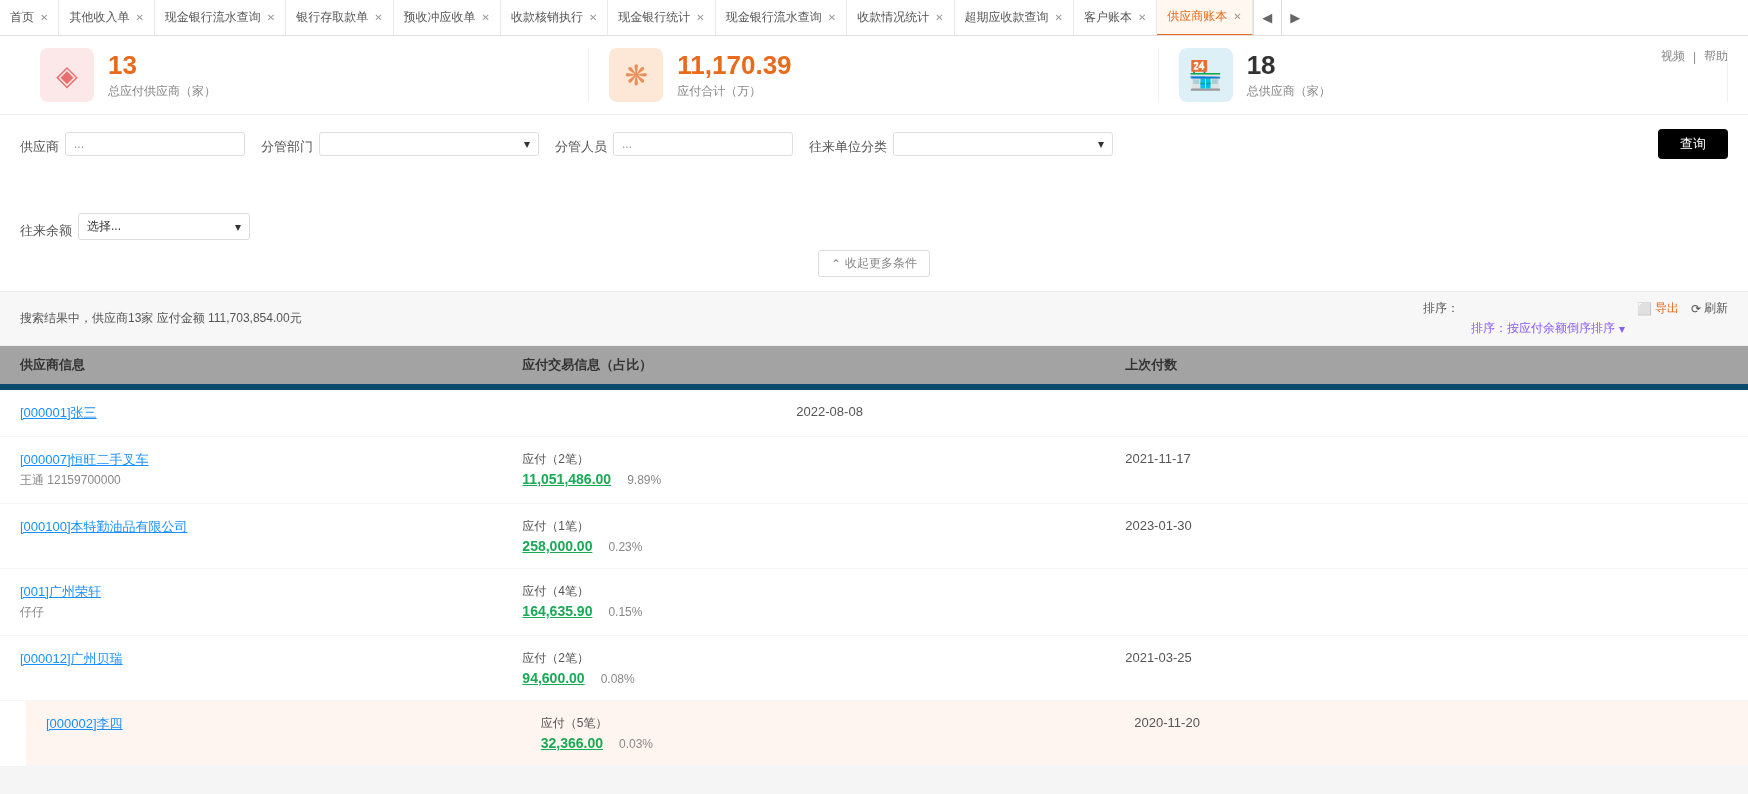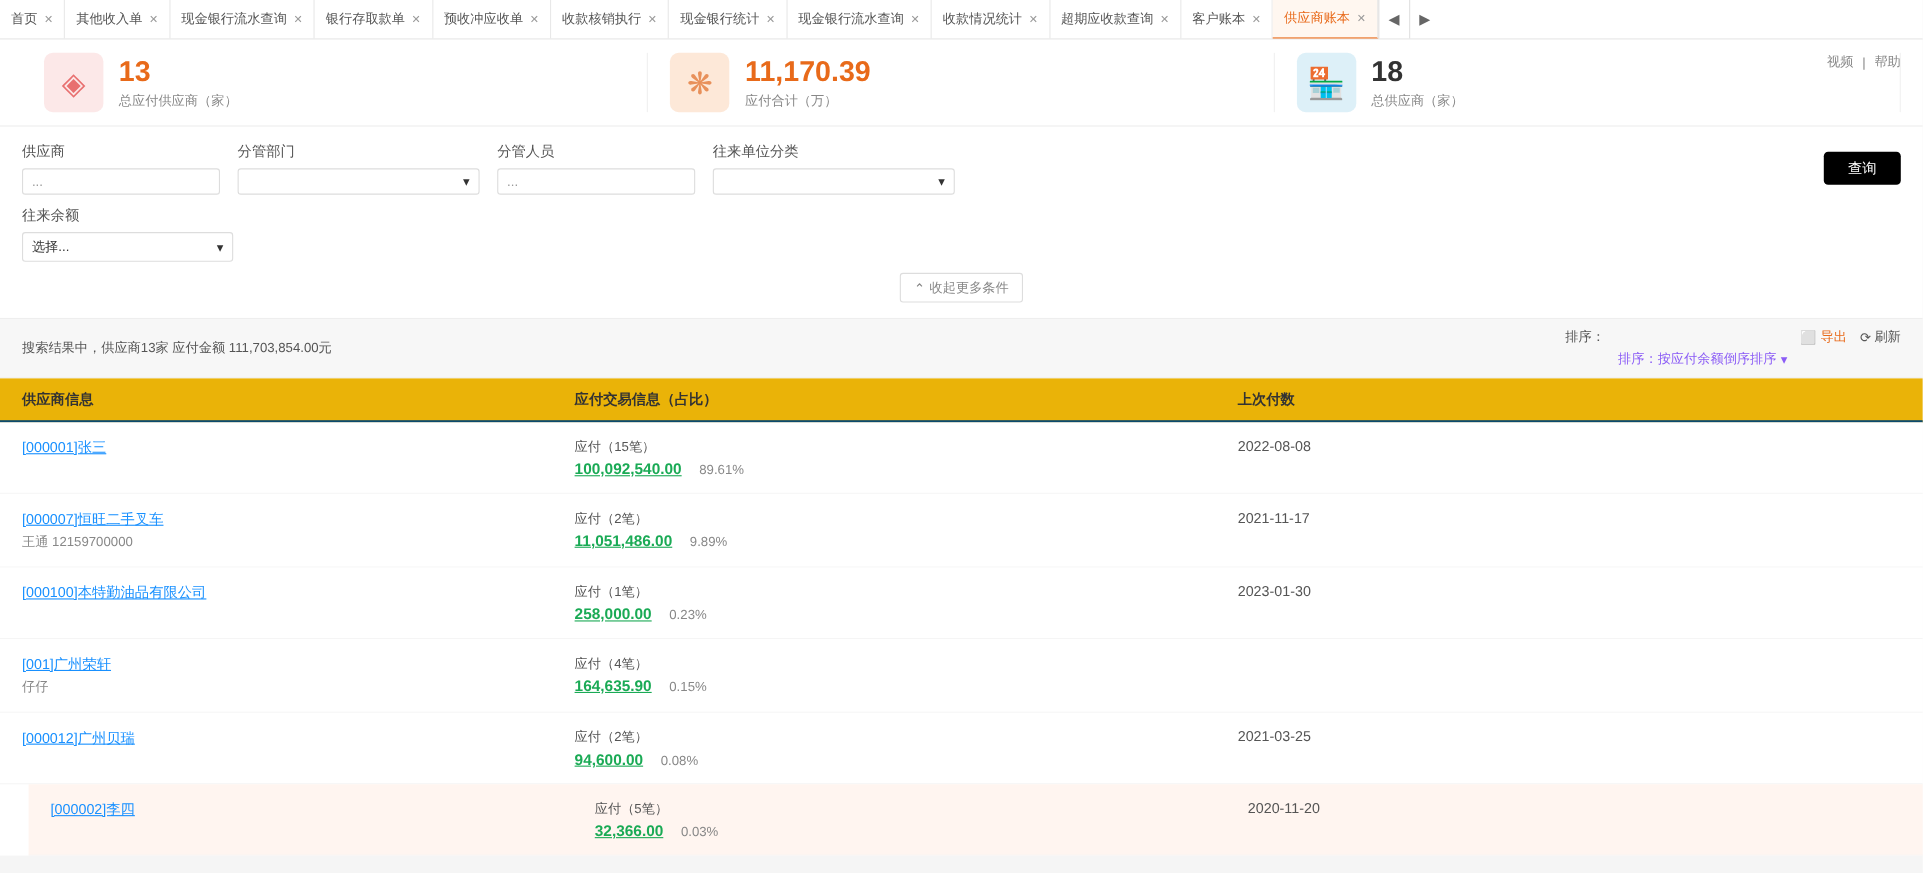--- a/index.html
+++ b/index.html
@@ -47,21 +47,21 @@
       position: absolute; right: 20px; top: 12px; font-size: 12px; color: #888;
       display: flex; gap: 8px; align-items: center;
     }
     .top-right-links span { cursor: pointer; }
 
     
     .filter-area {
       background: #fff; padding: 14px 20px 6px 20px; border-bottom: 1px solid #eee;
     }
     .filter-row { display: flex; align-items: center; gap: 16px; margin-bottom: 10px; flex-wrap: wrap; }
-    .filter-item { display: flex; align-items: flex-start; gap: 6px; flex-direction: column; }
+    .filter-item { display: flex; align-items: flex-end; gap: 6px; }
     .filter-label { font-size: 13px; color: #555; white-space: nowrap; }
     .filter-input {
       border: 1px solid #ddd; border-radius: 3px; padding: 4px 8px; font-size: 12px;
       width: 180px; color: #999; cursor: pointer; display: flex; align-items: center;
       justify-content: space-between; background: #fff;
     }
     .filter-select {
       border: 1px solid #ddd; border-radius: 3px; padding: 4px 8px; font-size: 12px;
       width: 220px; cursor: pointer; display: flex; align-items: center;
       justify-content: space-between; background: #fff;
@@ -83,22 +83,22 @@
       display: flex; align-items: center; justify-content: space-between; font-size: 12px; color: #555;
     }
     .result-bar .sort-area { display: flex; align-items: flex-start; gap: 12px; }
     .sort-btn { color: #8b5cf6; cursor: pointer; display: flex; align-items: center; gap: 4px; margin-top: 20px; }
     .export-btn { color: #e86a1a; cursor: pointer; display: flex; align-items: center; gap: 3px; }
     .refresh-btn { color: #555; cursor: pointer; display: flex; align-items: center; gap: 3px; }
 
     
     .data-table { background: #fff; width: 100%; }
     .table-header {
-      display: flex; padding: 10px 20px; border-bottom: 2px solid #0c4a6e;
-      font-size: 13px; font-weight: bold; color: #333; background: #eab308;
+      display: flex; padding: 10px 20px; border-bottom: 6px solid #0c4a6e;
+      font-size: 13px; font-weight: bold; color: #333; background: #a3a3a3;
     }
     .col-supplier { flex: 2.5; }
     .col-transaction { flex: 3; }
     .col-lastpay { flex: 2; }
     .col-extra { flex: 1; }
 
     .table-row {
       display: flex; padding: 14px 20px; border-bottom: 1px solid #f5f5f5;
       background: #fff; align-items: flex-start;
     }
@@ -226,21 +226,21 @@
       <div class="filter-select">
         <span></span>
         <span>▾</span>
       </div>
     </div>
     <button class="btn-query">查询</button>
   </div>
   <div class="filter-row">
     <div class="filter-item">
       <span class="filter-label">往来余额</span>
-      <div class="filter-select" style="width:192px;">
+      <div class="filter-select" style="width:172px;margin-top:44px;">
         <span>选择...</span>
         <span>▾</span>
       </div>
     </div>
   </div>
   <div style="text-align:center; margin-bottom: 8px;">
     <div class="collapse-btn">
       <span>⌃</span>
       <span>收起更多条件</span>
     </div>
@@ -272,27 +272,20 @@
     <div class="col-transaction">应付交易信息（占比）</div>
     <div class="col-lastpay">上次付数</div>
     <div class="col-extra"></div>
   </div>
   <div id="table-body">
       <div class="table-row">
     <div class="col-supplier">
       <span class="supplier-link">[000001]张三</span>
       
     </div>
-    <div class="col-transaction">
-      <div class="tx-label">应付（15笔）</div>
-      <div class="tx-row">
-        <span class="tx-amount">100,092,540.00</span>
-        <span class="tx-percent">89.61%</span>
-      </div>
-    </div>
     <div class="col-lastpay">
       <span class="lastpay-date">2022-08-08</span>
     </div>
     <div class="col-extra"></div>
   </div>
       <div class="table-row">
     <div class="col-supplier">
       <span class="supplier-link">[000007]恒旺二手叉车</span>
       <div class="supplier-sub">王通  12159700000</div>
     </div>

